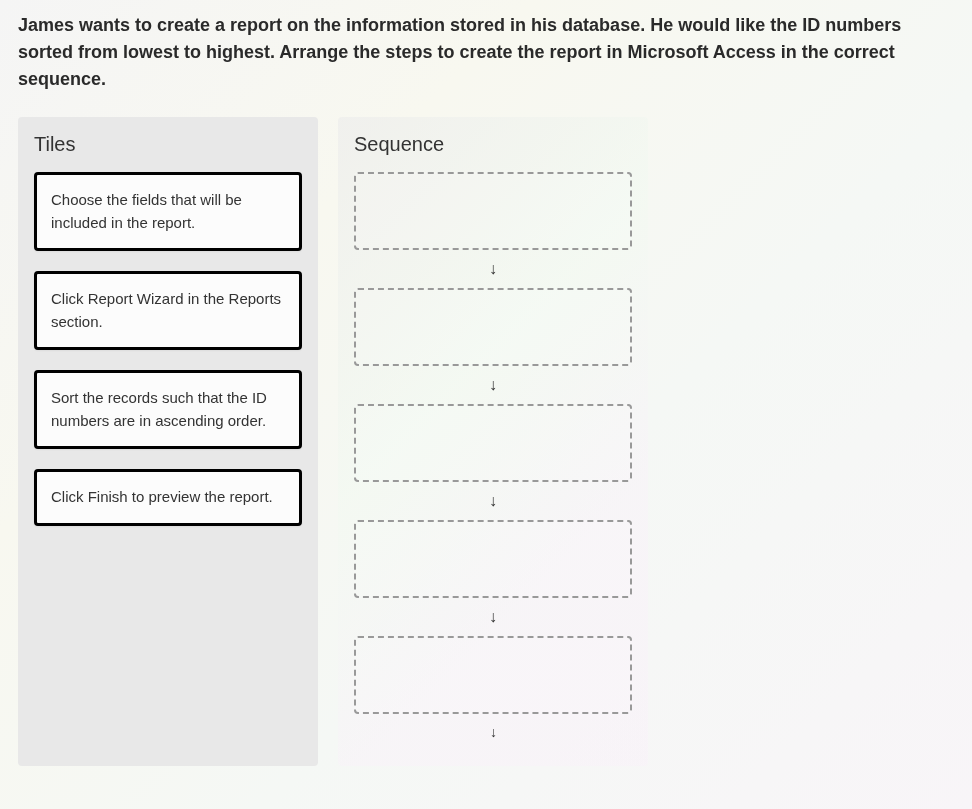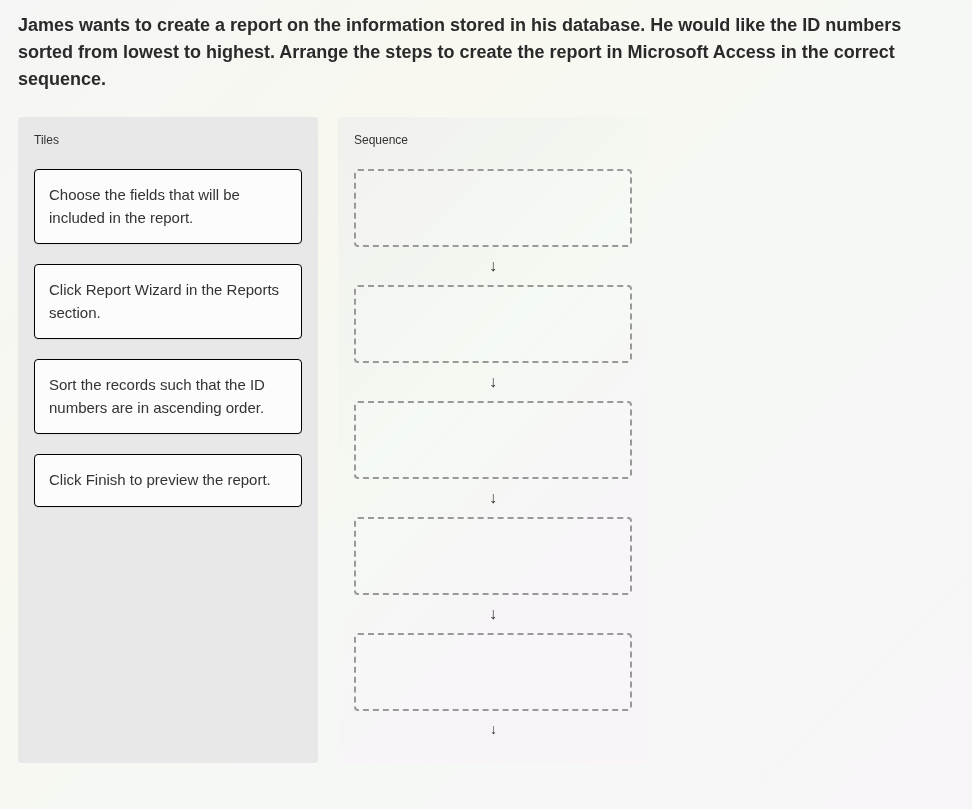--- a/index.html
+++ b/index.html
@@ -23,28 +23,28 @@
       display: flex;
       gap: 20px;
     }
     .tiles-panel {
       background: #e8e8e8;
       border-radius: 4px;
       padding: 16px;
       width: 300px;
     }
     .panel-header {
-      font-size: 12px;
+      font-size: 20px;
       color: #333;
-      margin-bottom: 22px;
+      margin-bottom: 16px;
       font-weight: 400;
     }
     .tile {
       background: #fcfcfc;
-      border: 1px solid #000000;
+      border: 3px solid #000000;
       border-radius: 4px;
       padding: 14px 14px;
       margin-bottom: 20px;
       font-size: 15px;
       line-height: 1.5;
       color: #333;
       cursor: grab;
       box-shadow: 0 1px 2px rgba(0,0,0,0.05);
     }
     .tile:last-child { margin-bottom: 0; }

